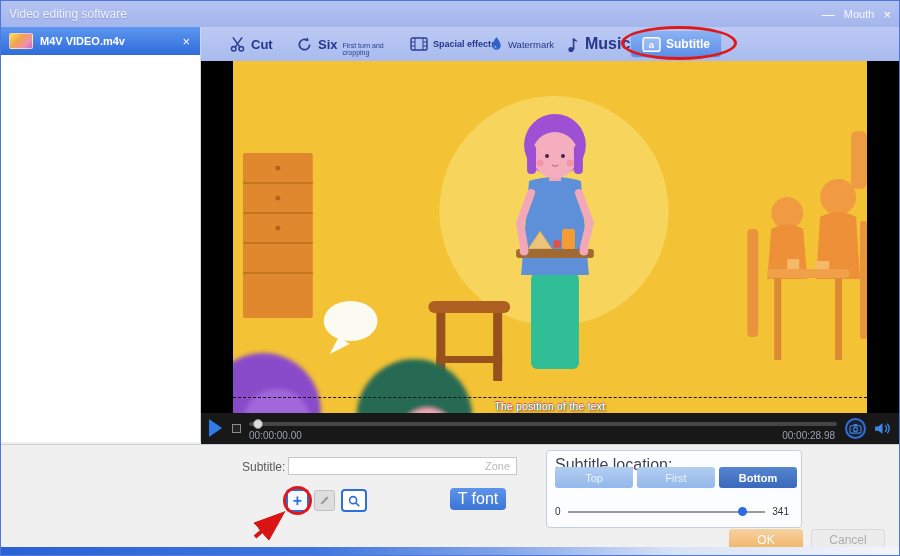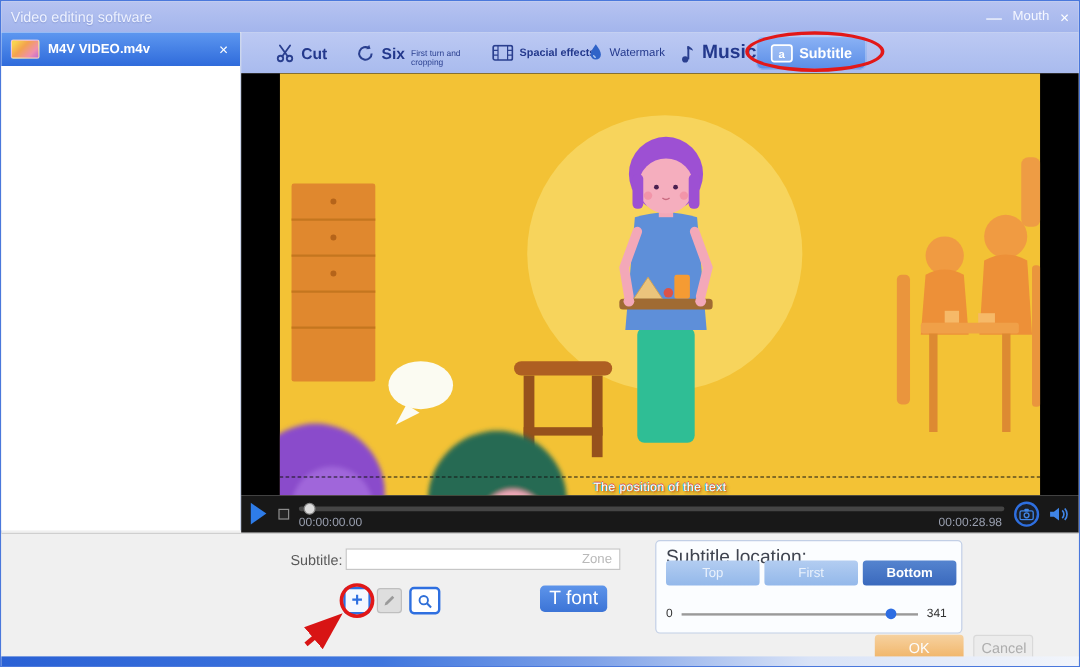--- a/index.html
+++ b/index.html
@@ -59,21 +59,21 @@
   .locpanel{position:absolute;left:545px;top:5px;width:256px;height:78px;background:#fbfdff;border:1px solid #c2cfe6;border-radius:4px}
   .loclabel{position:absolute;left:8px;top:5px;font-size:16px;color:#3f4450}
   .seg{position:absolute;left:8px;top:16px;display:flex;gap:4px}
   .seg-btn{width:78px;height:21px;border:none;border-radius:3px;font-size:11px;color:#e9f1fc;background:linear-gradient(#b3cdf1,#93b8ea);cursor:pointer;font-family:inherit}
   .seg-btn.sel{background:linear-gradient(#5584cf,#3a69bd);color:#fff;font-weight:bold}
   .locslider{position:absolute;left:8px;right:12px;top:55px;display:flex;align-items:center;gap:7px;font-size:10px;color:#333}
   .ltrack{position:relative;flex:1;height:2px;background:#9a9a9a;cursor:pointer}
   .lhandle{position:absolute;left:86%;top:-4px;width:9px;height:9px;border-radius:50%;background:#2d6de2;cursor:grab}
 
   .ok{position:absolute;left:728px;top:84px;width:74px;height:21px;border:none;border-radius:3px;background:linear-gradient(#f8cd92,#f1a94e);color:#fff;font-size:12px;font-weight:normal;opacity:.85;font-family:inherit;cursor:pointer}
-  .cancel{position:absolute;left:810px;top:84px;width:50px;height:21px;border:1px solid #d9d9d9;border-radius:3px;background:#ececec;color:#adadad;font-size:12px;font-family:inherit;cursor:pointer}
+  .cancel{position:absolute;left:810px;top:84px;width:74px;height:21px;border:1px solid #d9d9d9;border-radius:3px;background:#ececec;color:#adadad;font-size:12px;font-family:inherit;cursor:pointer}
 
   .strip{position:absolute;left:0;right:0;bottom:0;height:8px;background:linear-gradient(90deg,#2a61d5 0%,#3f76de 35%,#7fa2e8 55%,#d9e3f7 75%,#f2f5fb 100%)}
 
   .ann-ellipse{position:absolute;left:620px;top:25px;width:116px;height:34px;border:3px solid #e21818;border-radius:50%;z-index:60;pointer-events:none}
   .ann-circle{position:absolute;left:282px;top:485px;width:29px;height:29px;border:3px solid #e21818;border-radius:50%;z-index:60;pointer-events:none}
   .ann-arrow{position:absolute;left:246px;top:500px;z-index:60;pointer-events:none}
 </style>
 </head>
 <body>
 

